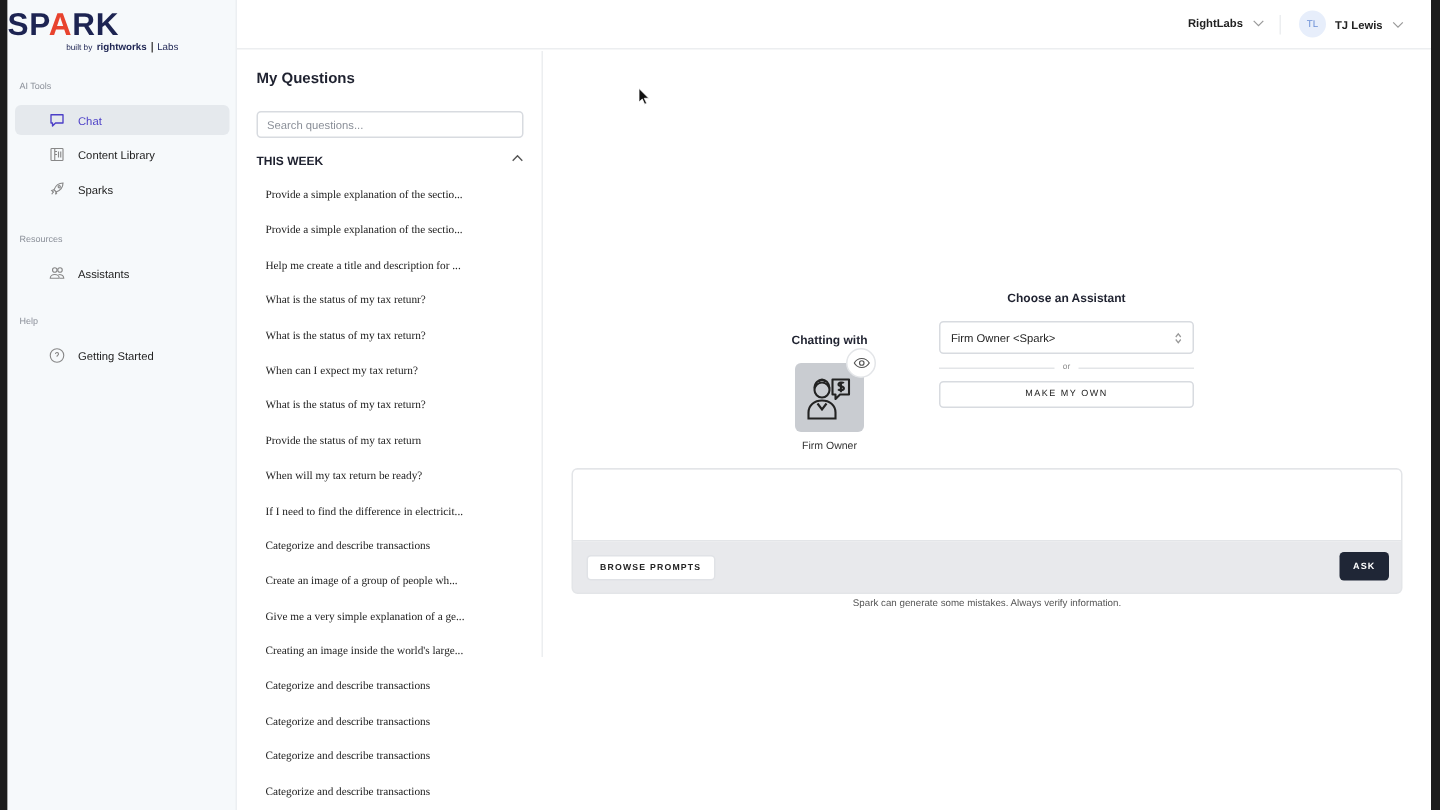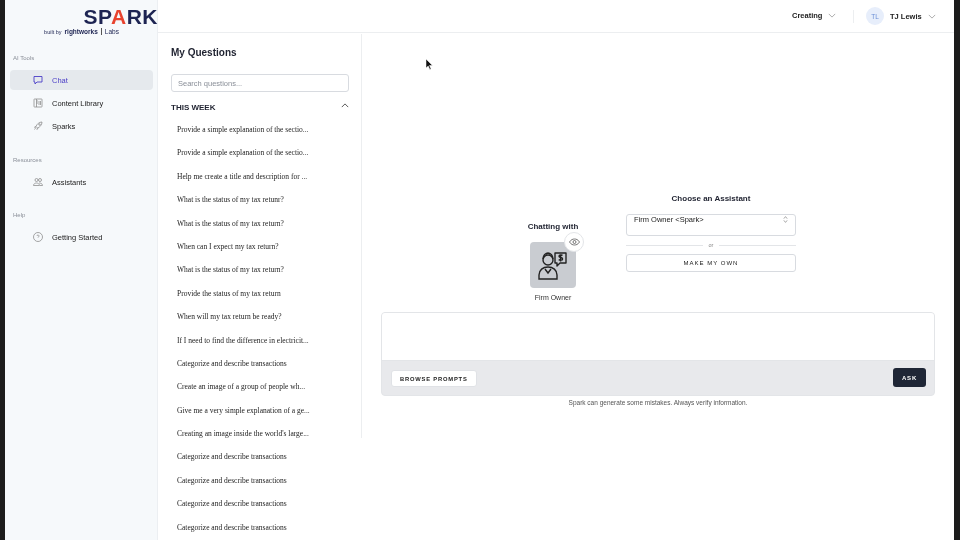--- a/index.html
+++ b/index.html
@@ -12,21 +12,21 @@
   }
   .app {
     position: absolute; left: 5px; top: 0; width: 949px; height: 540px;
     background: #ffffff; overflow: hidden;
   }
   
   .sidebar {
     position: absolute; left: 0; top: 0; width: 153px; height: 540px;
     background: #f6f9fb; border-right: 1px solid #eceff2;
   }
-  .logo { position: absolute; left: 0; top: 6px; width: 153px; text-align: right; }
+  .logo { position: absolute; left: 0; top: 6px; width: 153px; text-align: left; }
   .logo-word {
     font-family: "Liberation Sans", sans-serif; font-weight: 700; font-size: 21px;
     letter-spacing: 0.5px; color: #1d2452; line-height: 22px;
   }
   .logo-word .accent { color: #e8432e; }
   .logo-sub {
     font-family: "Liberation Sans", sans-serif; font-size: 5.5px; color: #1d2452;
     margin-top: 0px; display: flex; justify-content: center; align-items: center; gap: 3px;
   }
   .logo-sub .rw { font-weight: 700; font-size: 6.5px; }
@@ -112,21 +112,21 @@
   }
   .assistant-name { margin-top: 6px; font-size: 7px; color: #333; }
 
   .choose {
     position: absolute; left: 263px; top: 160px; width: 170px; text-align: center;
     font-family: "Liberation Sans", sans-serif;
   }
   .choose-title { font-size: 8px; font-weight: 700; color: #1f2230; }
   .assistant-select {
     margin-top: 11px; height: 22px; border: 1px solid #d8dbe0; border-radius: 3px;
-    display: flex; align-items: flex-start; justify-content: space-between; padding: 0 7px;
+    display: flex; align-items: center; justify-content: space-between; padding: 0 7px;
     font-size: 7.5px; color: #222; cursor: pointer; gap: 28px;
   }
   .or-row { display: flex; align-items: center; gap: 6px; margin-top: 6px; font-size: 5.5px; color: #888; }
   .or-row .line { flex: 1; height: 1px; background: #e3e5e8; }
   .make-own {
     margin-top: 6px; height: 18px; border: 1px solid #d8dbe0; border-radius: 3px;
     display: flex; align-items: center; justify-content: center;
     font-size: 6px; letter-spacing: 1px; color: #222; cursor: pointer; background: #fff;
   }
 
@@ -214,21 +214,21 @@
       <svg viewBox="0 0 24 24" fill="none" stroke="#888" stroke-width="1.5">
           <circle cx="12" cy="12" r="9"></circle>
           <path d="M10 10a2 2 0 1 1 3 1.7c-.8.5-1 1-1 1.8M12 17v.1"></path>
         </svg>
       <span>Getting Started</span>
     </div>
   </aside>
 
   <header class="header">
     <div class="org-select">
-      <span>Creating</span>
+      <span>RightLabs</span>
       <svg class="chev" viewBox="0 0 10 6" fill="none" stroke="#999" stroke-width="1">
           <path d="M1 1l4 4 4-4"></path>
         </svg>
     </div>
     <div class="header-divider"></div>
     <div class="user-menu">
       <div class="avatar">TL</div>
       <span>TJ Lewis</span>
       <svg class="chev" viewBox="0 0 10 6" fill="none" stroke="#999" stroke-width="1">
           <path d="M1 1l4 4 4-4"></path>

